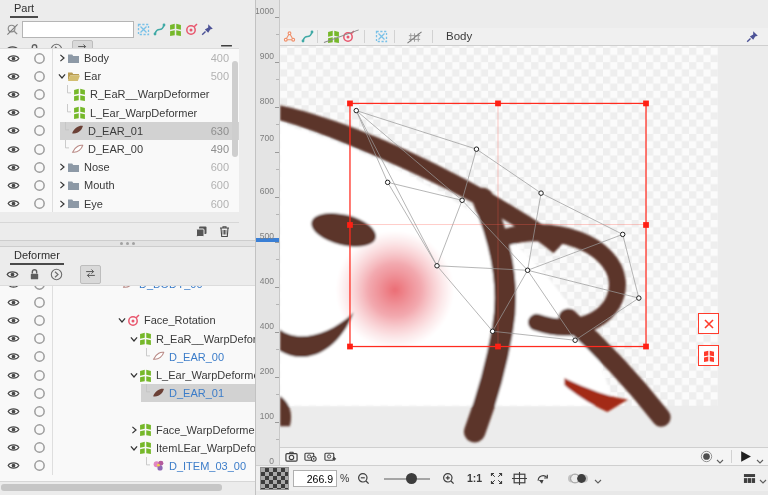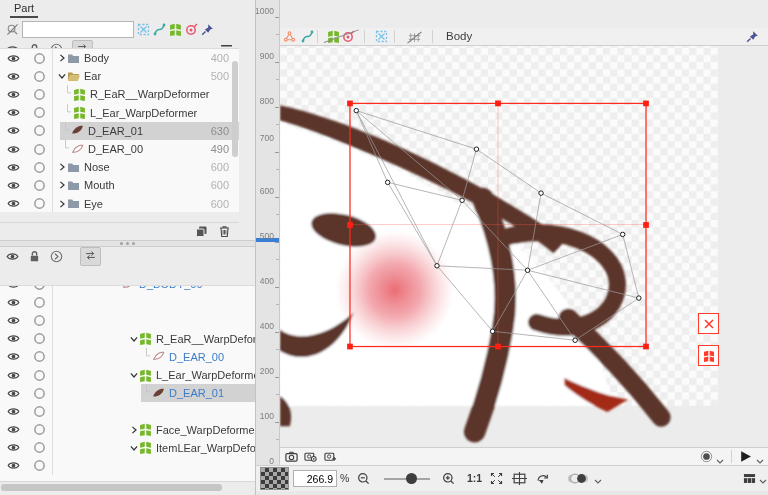--- a/index.html
+++ b/index.html
@@ -538,20 +538,23 @@
           </span>
       </div>
       <div class="h-splitter">
           <i></i>
           <i></i>
           <i></i>
         </div>
     </div>
 
     <div class="deformer-panel">
+      <div class="panel-tabbar">
+        <span class="panel-tab">Deformer</span>
+      </div>
       <div class="tool-row">
         <span class="icn">
             <svg viewBox="0 0 14 11">
               <path d="M1.2 5.5C3.4 1.8 10.6 1.8 12.8 5.5C10.6 9.2 3.4 9.2 1.2 5.5Z" fill="none" stroke="#4a4a4a" stroke-width="1.2"></path>
               <circle cx="7" cy="5.5" r="2" fill="#4a4a4a"></circle>
             </svg>
           </span>
         <span class="icn">
             <svg viewBox="0 0 12 12">
               <rect x="2.6" y="5.2" width="6.8" height="5.2" rx="0.8" fill="#5f5f5f"></rect>
@@ -634,49 +637,69 @@
               </span>
             </span>
             <span class="col-lock">
               <span class="icn">
                 <svg viewBox="0 0 12 12">
                   <circle cx="6" cy="6" r="4.3" fill="none" stroke="#9c9c9c" stroke-width="1.4"></circle>
                 </svg>
               </span>
             </span>
             <span class="tree-divider"></span>
-          </div>
-          <div class="trow">
-            <span class="col-eye">
-              <span class="icn">
-                <svg viewBox="0 0 14 11">
-                  <path d="M1.2 5.5C3.4 1.8 10.6 1.8 12.8 5.5C10.6 9.2 3.4 9.2 1.2 5.5Z" fill="none" stroke="#4a4a4a" stroke-width="1.2"></path>
-                  <circle cx="7" cy="5.5" r="2" fill="#4a4a4a"></circle>
-                </svg>
-              </span>
-            </span>
-            <span class="col-lock">
-              <span class="icn">
-                <svg viewBox="0 0 12 12">
-                  <circle cx="6" cy="6" r="4.3" fill="none" stroke="#9c9c9c" stroke-width="1.4"></circle>
-                </svg>
-              </span>
-            </span>
-            <span class="tree-divider"></span>
-            <span class="trow-content">
-              <span style="width:75px;flex:none"></span>
+            <span class="trow-content">
+              <span style="width:63px;flex:none"></span>
               <span class="sel-zone">
                 <span class="arrow-slot">
                   <span class="icn" style="width:8px;height:8px">
                     <svg viewBox="0 0 8 8">
                       <path d="M.9 2.4L4 6l3.1-3.6" fill="none" stroke="#333" stroke-width="1.2"></path>
                     </svg>
                   </span>
                 </span>
                 <span class="icn">
+                  <svg viewBox="0 0 13 13">
+                    <circle cx="6" cy="7" r="4.2" fill="none" stroke="#e8566d" stroke-width="1.5"></circle>
+                    <circle cx="6" cy="7" r="1.5" fill="#e8566d"></circle>
+                    <path d="M9.2 3.8L12 1" stroke="#e8566d" stroke-width="1.5"></path>
+                  </svg>
+                </span>
+                <span class="tlabel">Face_Rotation</span>
+              </span>
+            </span>
+          </div>
+          <div class="trow">
+            <span class="col-eye">
+              <span class="icn">
+                <svg viewBox="0 0 14 11">
+                  <path d="M1.2 5.5C3.4 1.8 10.6 1.8 12.8 5.5C10.6 9.2 3.4 9.2 1.2 5.5Z" fill="none" stroke="#4a4a4a" stroke-width="1.2"></path>
+                  <circle cx="7" cy="5.5" r="2" fill="#4a4a4a"></circle>
+                </svg>
+              </span>
+            </span>
+            <span class="col-lock">
+              <span class="icn">
+                <svg viewBox="0 0 12 12">
+                  <circle cx="6" cy="6" r="4.3" fill="none" stroke="#9c9c9c" stroke-width="1.4"></circle>
+                </svg>
+              </span>
+            </span>
+            <span class="tree-divider"></span>
+            <span class="trow-content">
+              <span style="width:75px;flex:none"></span>
+              <span class="sel-zone">
+                <span class="arrow-slot">
+                  <span class="icn" style="width:8px;height:8px">
+                    <svg viewBox="0 0 8 8">
+                      <path d="M.9 2.4L4 6l3.1-3.6" fill="none" stroke="#333" stroke-width="1.2"></path>
+                    </svg>
+                  </span>
+                </span>
+                <span class="icn">
                   <svg viewBox="0 0 12 12">
                     <path d="M1 1.8L5.3.8v4.6L1 6.3z" fill="#76b82a"></path>
                     <path d="M11 1.8L6.7.8v4.6l4.3.9z" fill="#76b82a"></path>
                     <path d="M1 7.5l4.3-.9v4.6L1 12z" fill="#76b82a"></path>
                     <path d="M11 7.5l-4.3-.9v4.6l4.3.8z" fill="#76b82a"></path>
                   </svg>
                 </span>
                 <span class="tlabel">R_EaR__WarpDeformer</span>
               </span>
             </span>
@@ -894,20 +917,39 @@
               </span>
             </span>
             <span class="col-lock">
               <span class="icn">
                 <svg viewBox="0 0 12 12">
                   <circle cx="6" cy="6" r="4.3" fill="none" stroke="#9c9c9c" stroke-width="1.4"></circle>
                 </svg>
               </span>
             </span>
             <span class="tree-divider"></span>
+            <span class="trow-content">
+              <span style="width:88px;flex:none"></span>
+              <span class="sel-zone">
+                <span class="arrow-slot">
+                  <svg class="branch" viewBox="0 0 8 16">
+                    <path d="M4 0v9h4" fill="none" stroke="#c4c4c4" stroke-width="1"></path>
+                  </svg>
+                </span>
+                <span class="icn">
+                  <svg viewBox="0 0 12 12">
+                    <circle cx="4.2" cy="4.8" r="2.7" fill="#e287c3"></circle>
+                    <circle cx="8.2" cy="4" r="2.3" fill="#b45a9d"></circle>
+                    <circle cx="7.4" cy="8.2" r="2.4" fill="#8f68b5"></circle>
+                    <circle cx="5.9" cy="5.7" r="1.3" fill="#f3cf4e"></circle>
+                  </svg>
+                </span>
+                <span class="tlabel blue">D_ITEM_03_00</span>
+              </span>
+            </span>
           </div>
         </div>
       <div class="hscroll-track">
         <div class="hscroll-thumb"></div>
       </div>
     </div>
   </div>
 
   <div class="right">
 

